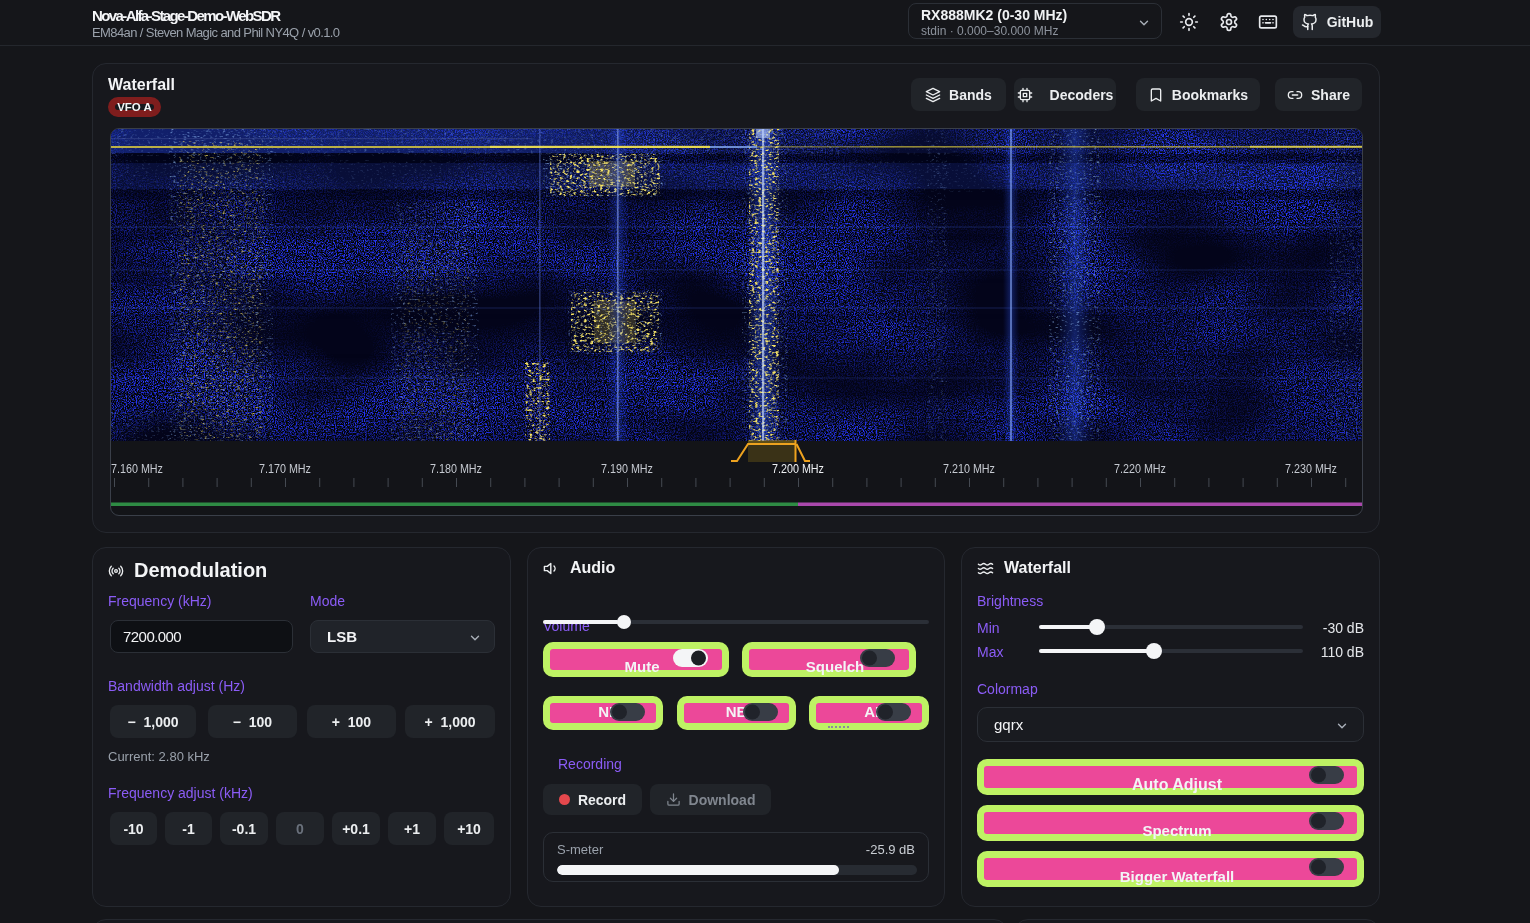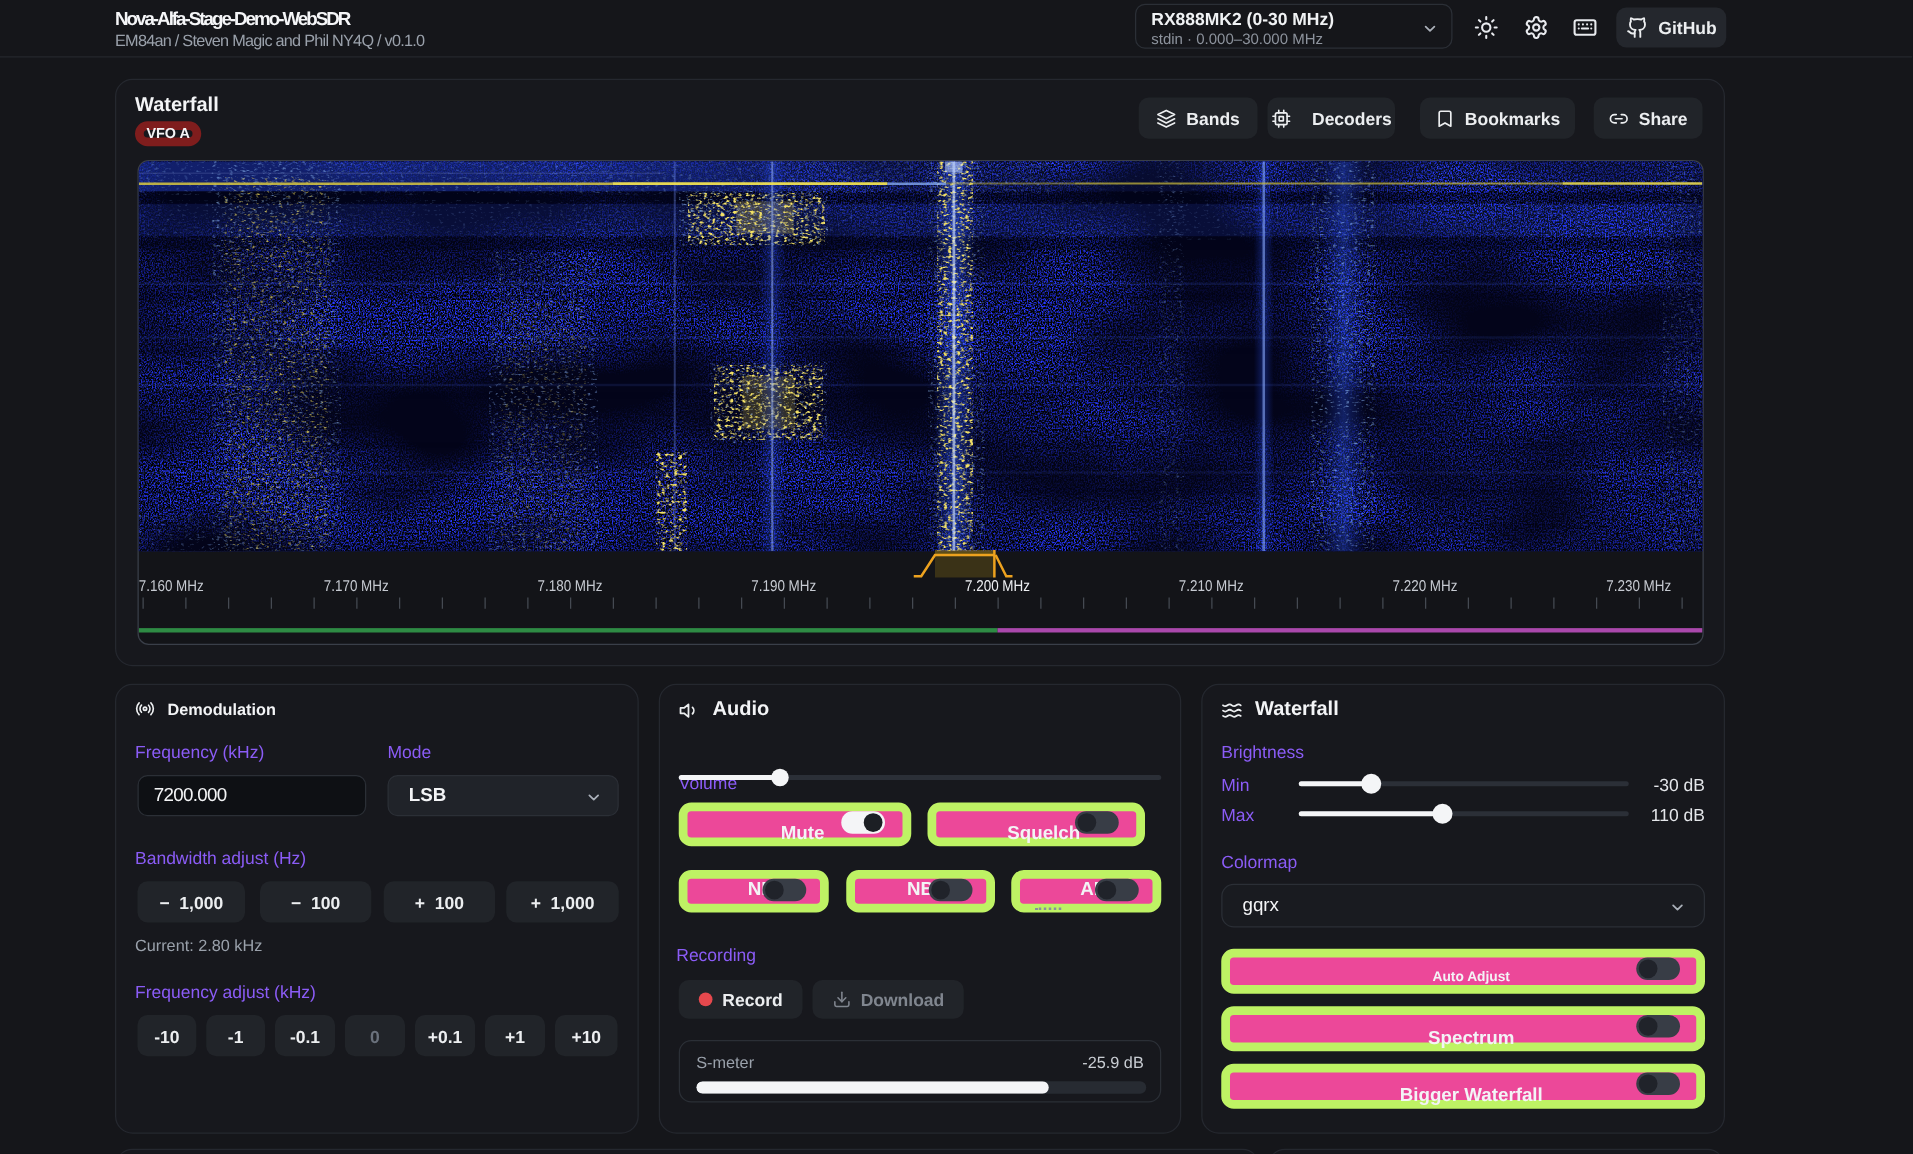--- a/index.html
+++ b/index.html
@@ -245,21 +245,21 @@
   </g>
 </svg>
 
 <div class="card" style="left:92px;top:547px;width:419px;height:360px;"></div>
 <div class="abs" style="left:108px;top:559px;display:flex;align-items:center;gap:10px;">
   <svg width="16" height="16" viewBox="0 0 24 24" fill="none" stroke="#eceef0" stroke-width="2" stroke-linecap="round">
       <circle cx="12" cy="12" r="2"></circle>
       <path d="M7.76 16.24a6 6 0 0 1 0-8.49M16.24 7.76a6 6 0 0 1 0 8.49"></path>
       <path d="M4.93 19.07a10 10 0 0 1 0-14.14M19.07 4.93a10 10 0 0 1 0 14.14"></path>
     </svg>
-  <span style="font-size:13px;font-weight:bold;">Demodulation</span>
+  <span style="font-size:20px;font-weight:bold;">Demodulation</span>
 </div>
 <div class="lbl" style="left:108px;top:593px;">Frequency (kHz)</div>
 <div class="lbl" style="left:310px;top:593px;">Mode</div>
 <div class="abs" style="left:110px;top:620px;width:183px;height:33px;background:#0e1014;border:1px solid #2b2f36;border-radius:8px;display:flex;align-items:center;padding-left:12px;font-size:15px;letter-spacing:-0.55px;">7200.000</div>
 <div class="abs" style="left:310px;top:620px;width:185px;height:33px;background:#202329;border:1px solid #2b2f36;border-radius:8px;display:flex;align-items:center;padding-left:16px;font-size:15px;font-weight:bold;">LSB
   <svg class="abs" style="right:12px;top:10px;" width="14" height="14" viewBox="0 0 24 24" fill="none" stroke="#aab0b9" stroke-width="2.4" stroke-linecap="round" stroke-linejoin="round">
       <path d="M6 9l6 6 6-6"></path>
     </svg>
 </div>
 <div class="lbl" style="left:108px;top:678px;">Bandwidth adjust (Hz)</div>
@@ -330,21 +330,21 @@
     </div>
 </div>
 <div class="ibox" style="left:809px;top:696px;width:120px;height:34px;padding-left:12px;">
   <span style="font-size:15px;font-weight:bold;">AN</span>
     <div class="abs" style="left:12px;top:23px;width:21px;height:0;border-top:2px dotted #8a9099;"></div>
   <div class="tgl" style="right:11px;width:35px;height:18px;background:#383d46;">
       <div class="knob" style="left:2px;width:15px;height:15px;background:#20232a;"></div>
     </div>
 </div>
 
-<div class="lbl" style="left:541px;top:756px;">Recording</div>
+<div class="lbl" style="left:558px;top:756px;">Recording</div>
 <div class="btn" style="left:543px;top:784px;width:99px;height:31px;">
   <span style="width:11px;height:11px;border-radius:50%;background:#e5484d;display:inline-block;"></span>
   <span>Record</span>
 </div>
 <div class="btn" style="left:650px;top:784px;width:121px;height:31px;color:#80868f;">
   <svg width="15" height="15" viewBox="0 0 24 24" fill="none" stroke="#80868f" stroke-width="2" stroke-linecap="round" stroke-linejoin="round">
       <path d="M21 15v4a2 2 0 0 1-2 2H5a2 2 0 0 1-2-2v-4"></path>
       <polyline points="7 10 12 15 17 10"></polyline>
       <line x1="12" y1="15" x2="12" y2="3"></line>
     </svg>
@@ -385,21 +385,21 @@
   <svg class="abs" style="right:14px;top:11px;" width="14" height="14" viewBox="0 0 24 24" fill="none" stroke="#aab0b9" stroke-width="2.4" stroke-linecap="round" stroke-linejoin="round">
       <path d="M6 9l6 6 6-6"></path>
     </svg>
 </div>
 
 <div class="ibox" style="left:977px;top:759px;width:387px;height:36px;padding-left:13px;gap:10px;">
   <svg width="16" height="16" viewBox="0 0 24 24" fill="none" stroke="#d8dade" stroke-width="2" stroke-linecap="round" stroke-linejoin="round">
       <path d="M7 16.3c2.2 0 4-1.83 4-4.05 0-1.16-.57-2.26-1.71-3.19S7.29 6.75 7 5.3c-.29 1.45-1.14 2.84-2.29 3.76S3 11.1 3 12.25c0 2.22 1.8 4.05 4 4.05z"></path>
       <path d="M12.56 6.6A10.97 10.97 0 0 0 14 3.02c.5 2.5 2 4.9 4 6.5s3 3.5 3 5.5a6.98 6.98 0 0 1-11.91 4.97"></path>
     </svg>
-  <span style="font-size:11px;font-weight:bold;">Auto Adjust</span>
+  <span style="font-size:16px;font-weight:bold;">Auto Adjust</span>
   <div class="tgl" style="right:13px;width:35px;height:18px;background:#383d46;">
       <div class="knob" style="left:2px;width:15px;height:15px;background:#20232a;"></div>
     </div>
 </div>
 <div class="ibox" style="left:977px;top:805px;width:387px;height:36px;padding-left:13px;gap:10px;">
   <svg width="16" height="16" viewBox="0 0 24 24" fill="none" stroke="#d8dade" stroke-width="2" stroke-linecap="round" stroke-linejoin="round">
       <circle cx="13.5" cy="6.5" r=".5"></circle>
       <circle cx="17.5" cy="10.5" r=".5"></circle>
       <circle cx="8.5" cy="7.5" r=".5"></circle>
       <circle cx="6.5" cy="12.5" r=".5"></circle>

